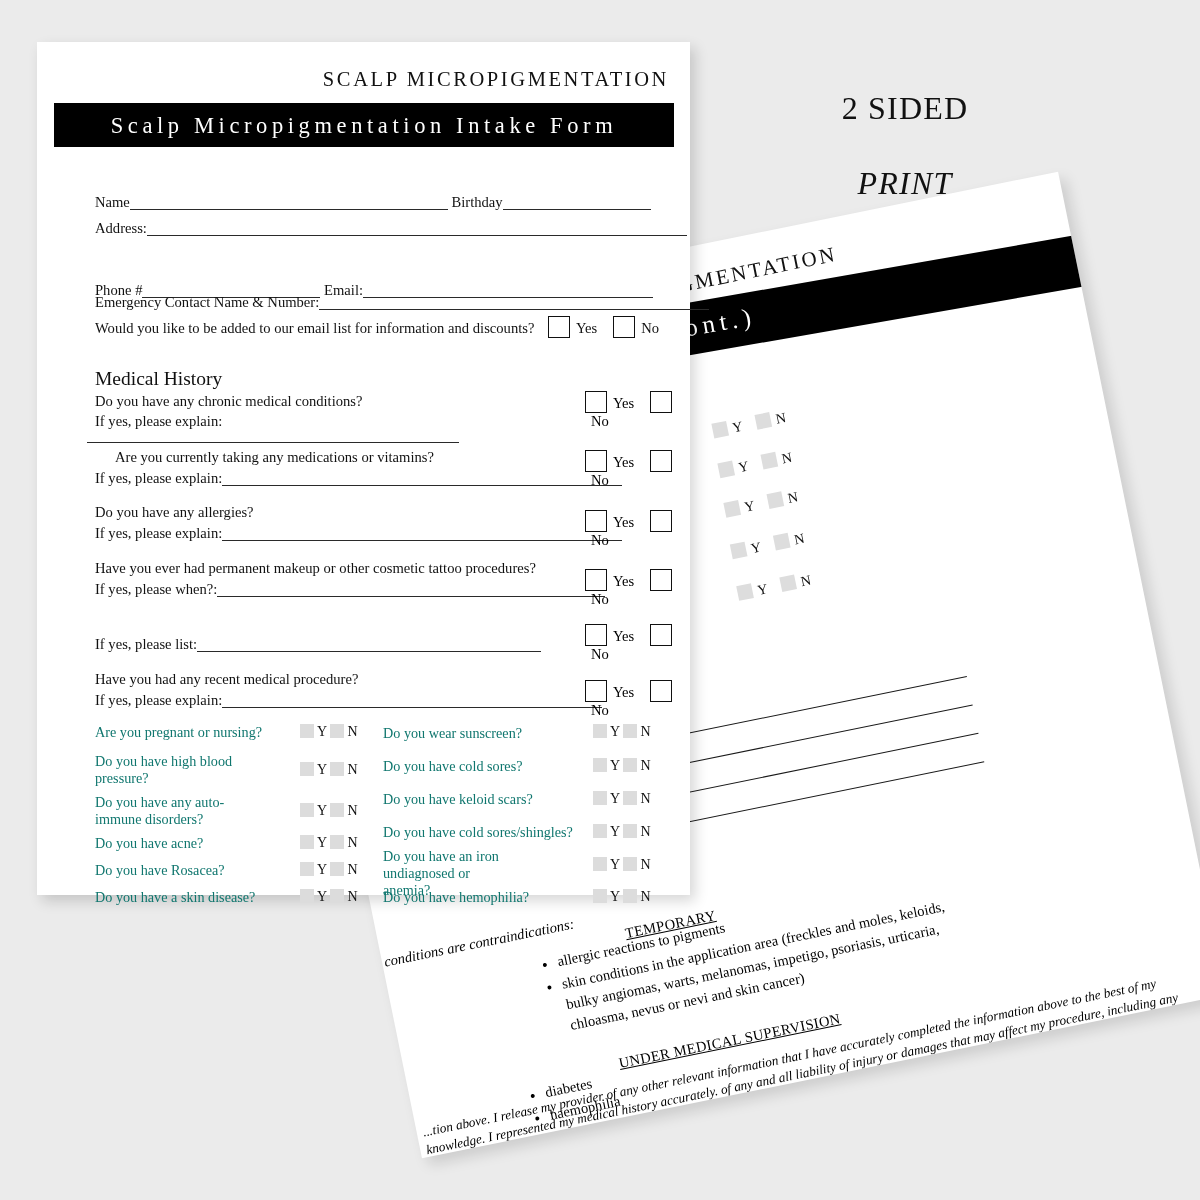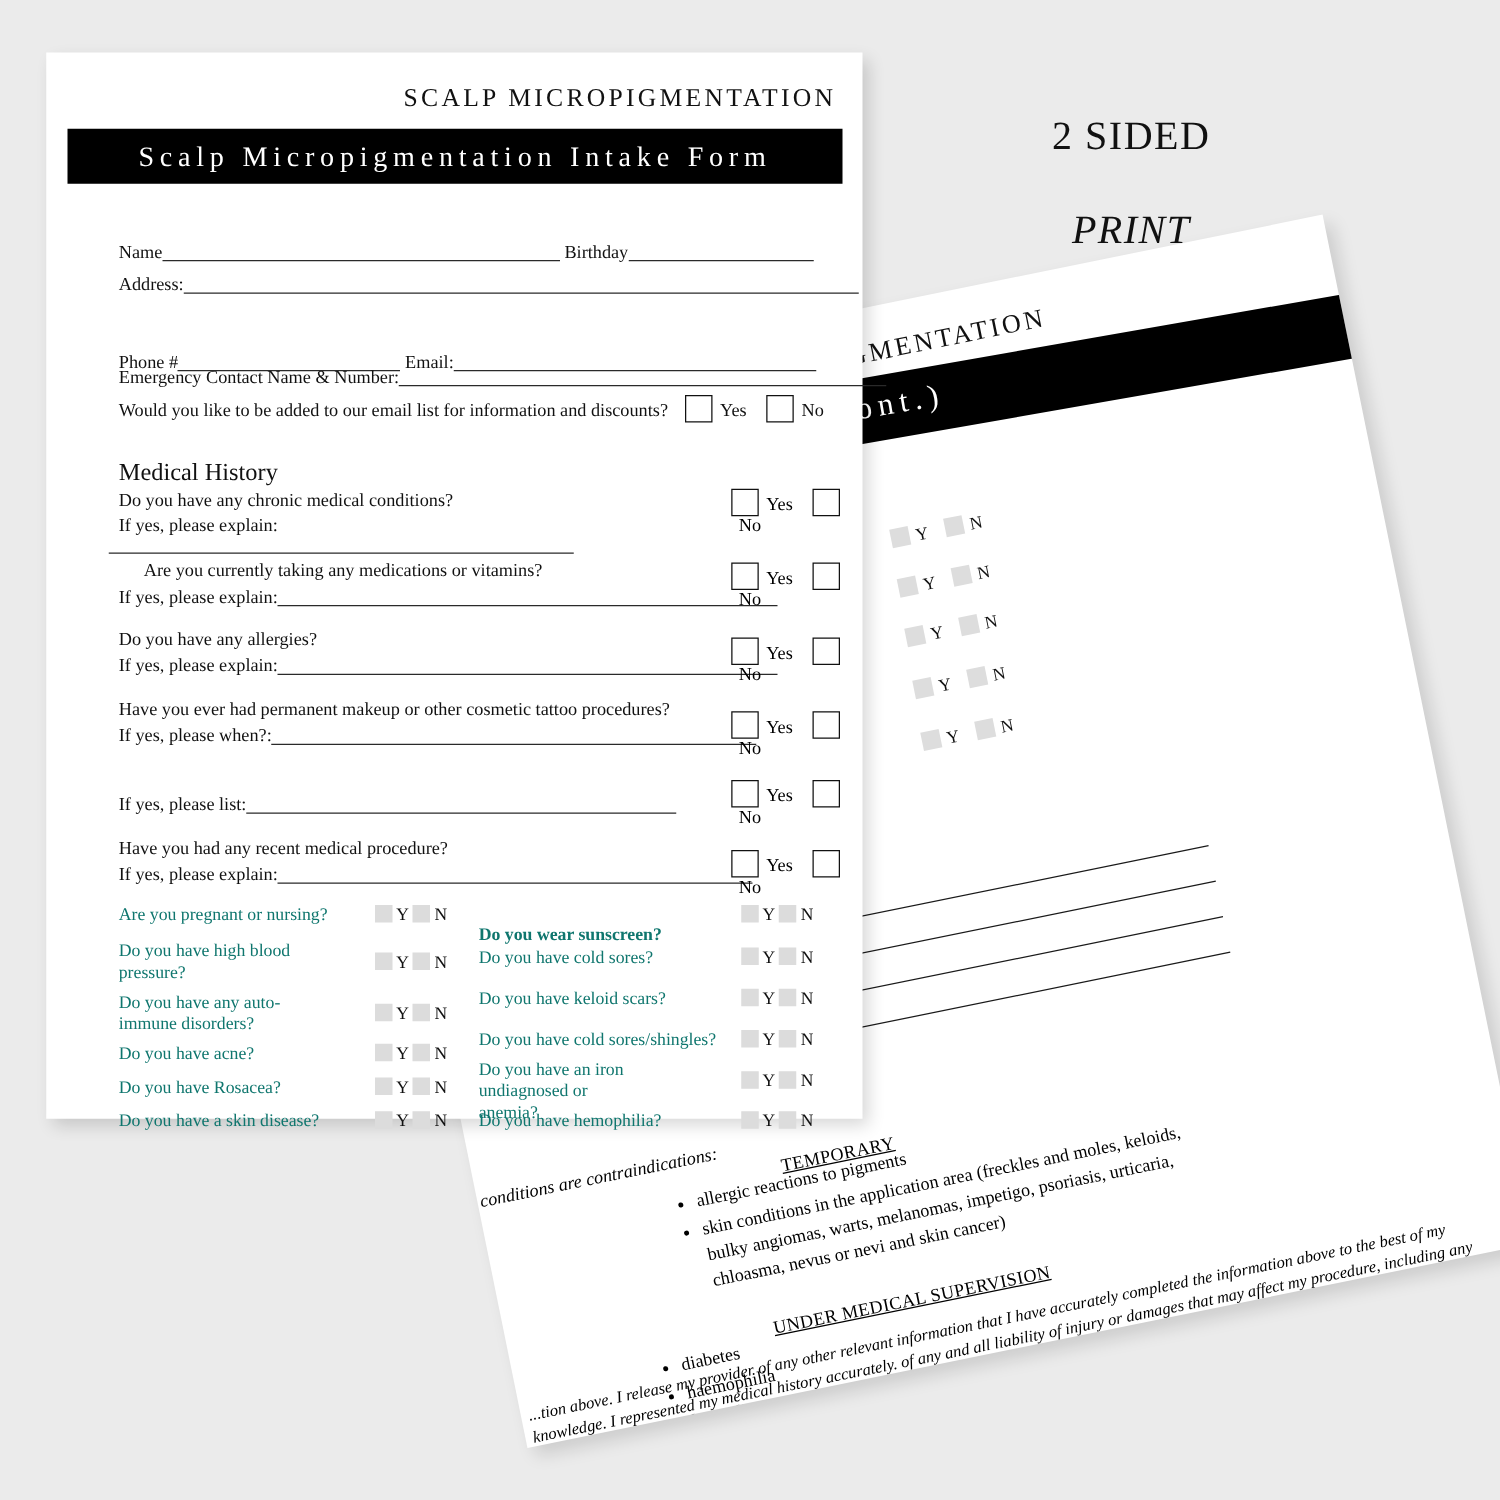--- a/index.html
+++ b/index.html
@@ -316,21 +316,21 @@
       <div class="grow" style="left:0;top:142px;width:200px;">Do you have Rosacea?</div>
       <div class="grow" style="left:0;top:169px;width:200px;">Do you have a skin disease?</div>
 
       <div class="gchk" style="left:205px;top:4px;"><span class="gcb"></span> <span>Y</span> <span class="gcb"></span> <span>N</span></div>
       <div class="gchk" style="left:205px;top:42px;"><span class="gcb"></span> <span>Y</span> <span class="gcb"></span> <span>N</span></div>
       <div class="gchk" style="left:205px;top:83px;"><span class="gcb"></span> <span>Y</span> <span class="gcb"></span> <span>N</span></div>
       <div class="gchk" style="left:205px;top:115px;"><span class="gcb"></span> <span>Y</span> <span class="gcb"></span> <span>N</span></div>
       <div class="gchk" style="left:205px;top:142px;"><span class="gcb"></span> <span>Y</span> <span class="gcb"></span> <span>N</span></div>
       <div class="gchk" style="left:205px;top:169px;"><span class="gcb"></span> <span>Y</span> <span class="gcb"></span> <span>N</span></div>
 
-      <div class="grow" style="left:288px;top:20px;width:210px;font-weight:bold;">Do you wear sunscreen?</div>
+      <div class="grow" style="left:288px;top:5px;width:210px;">Do you wear sunscreen?</div>
       <div class="grow" style="left:288px;top:38px;width:210px;">Do you have cold sores?</div>
       <div class="grow" style="left:288px;top:71px;width:210px;">Do you have keloid scars?</div>
       <div class="grow" style="left:288px;top:104px;width:230px;">Do you have cold sores/shingles?</div>
       <div class="grow" style="left:288px;top:128px;width:130px;">Do you have an iron undiagnosed or anemia?</div>
       <div class="grow" style="left:288px;top:169px;width:210px;">Do you have hemophilia?</div>
 
       <div class="gchk" style="left:498px;top:4px;"><span class="gcb"></span> <span>Y</span> <span class="gcb"></span> <span>N</span></div>
       <div class="gchk" style="left:498px;top:38px;"><span class="gcb"></span> <span>Y</span> <span class="gcb"></span> <span>N</span></div>
       <div class="gchk" style="left:498px;top:71px;"><span class="gcb"></span> <span>Y</span> <span class="gcb"></span> <span>N</span></div>
       <div class="gchk" style="left:498px;top:104px;"><span class="gcb"></span> <span>Y</span> <span class="gcb"></span> <span>N</span></div>

